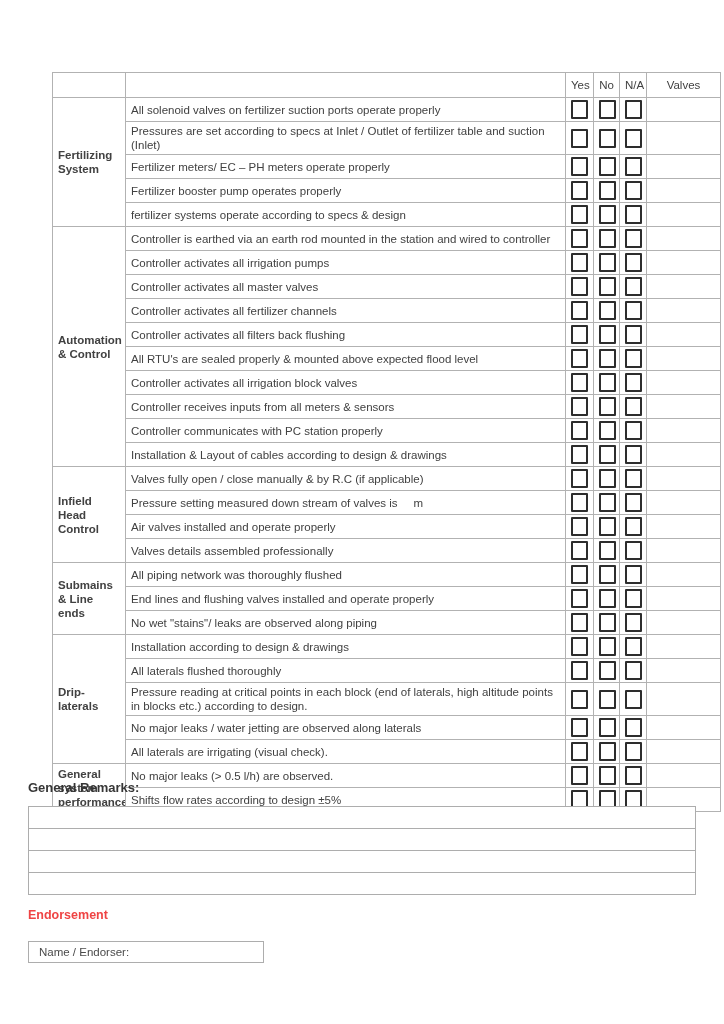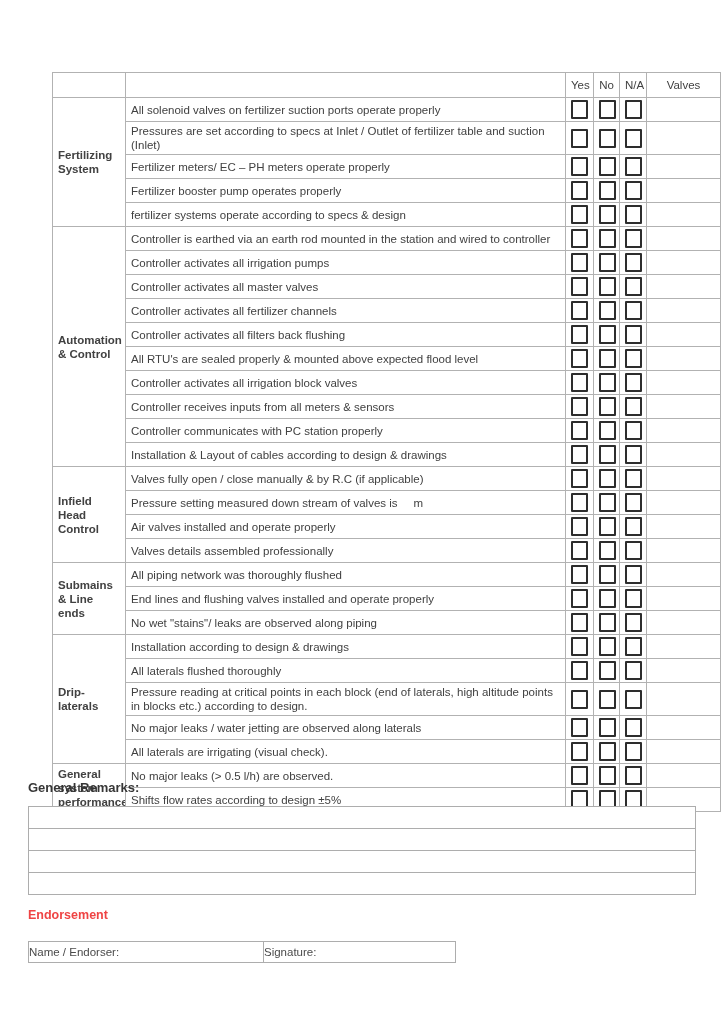--- a/index.html
+++ b/index.html
@@ -74,20 +74,21 @@
   .endorse-table {
     position: absolute; left: 28px; top: 941px;
     width: 668px; height: 22px;
     display: flex;
   }
   .endorse-cell {
     border: 1px solid #adadad;
     border-left: none;
     display: flex; align-items: center;
     font-size: 11.5px; color: #4a4a4a;
+    padding-left: 10px;
     box-sizing: border-box;
     background: #fff;
   }
   .endorse-cell:first-child { border-left: 1px solid #adadad; }
   .ec-name { width: 236px; }
   .ec-date { width: 240px; }
   .ec-sig  { width: 192px; }
 </style>
 </head>
 <body>
@@ -337,14 +338,13 @@
 <div class="remarks-table" id="remarks-lines">
     <div class="remark-line"></div>
     <div class="remark-line"></div>
     <div class="remark-line"></div>
     <div class="remark-line"></div>
   </div>
 
 <div class="endorse-label">Endorsement</div>
 <div class="endorse-table">
   <div class="endorse-cell ec-name">Name / Endorser:</div>
-  <div class="endorse-cell ec-sig">Signature:</div>
 </div>
 
 </body></html>

